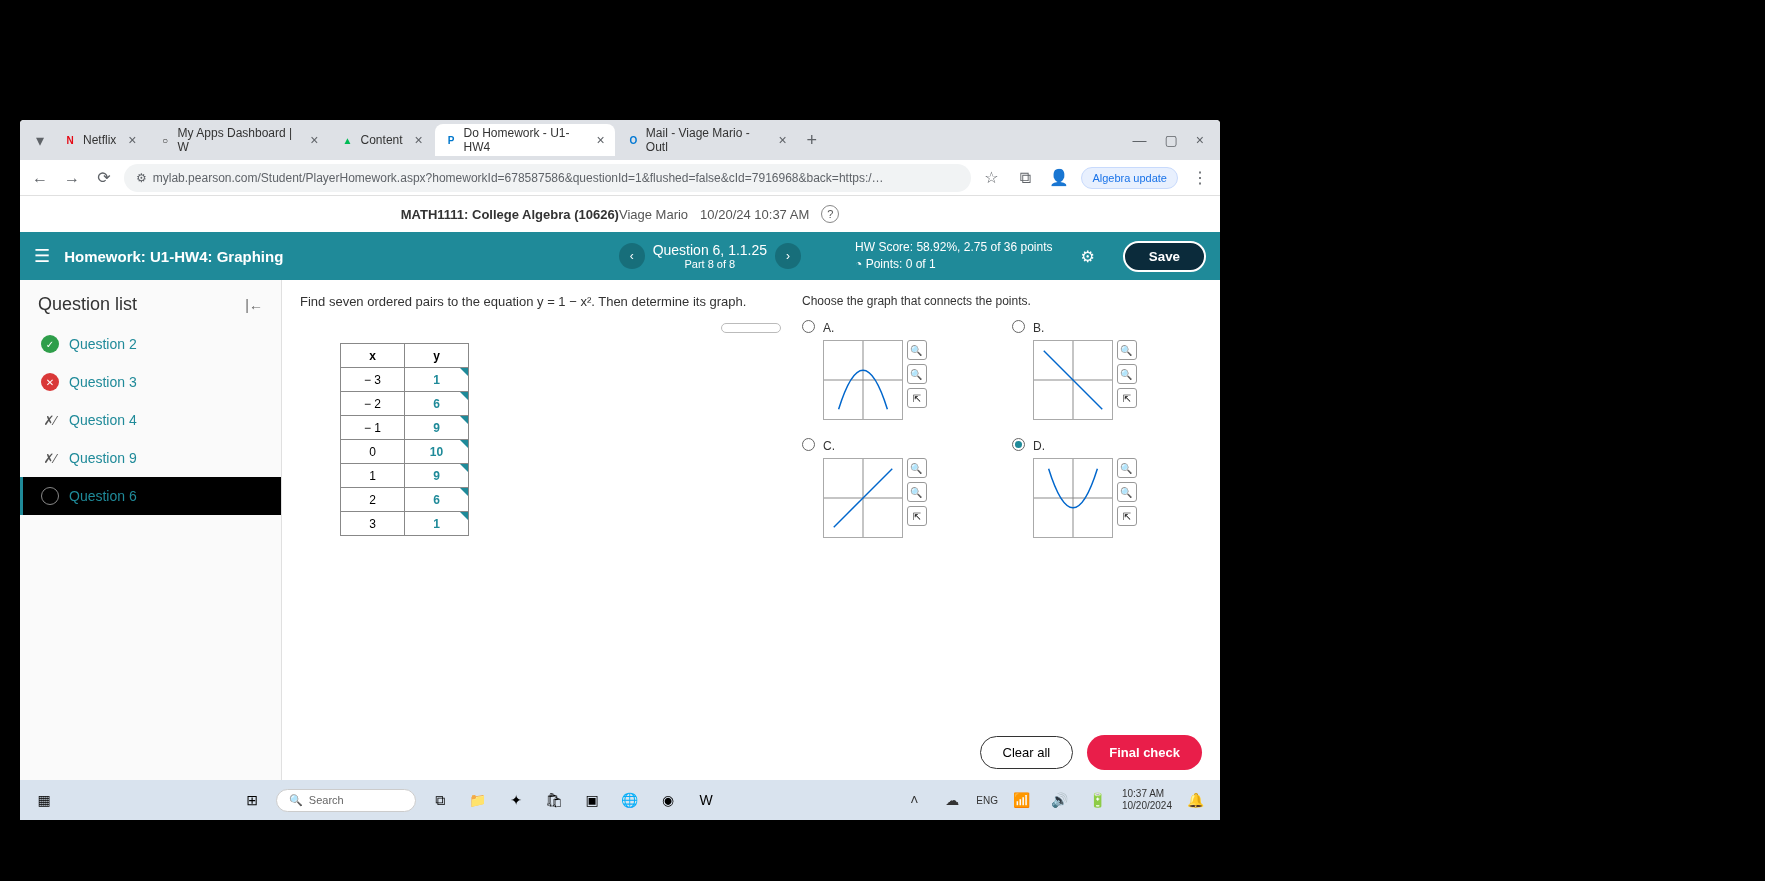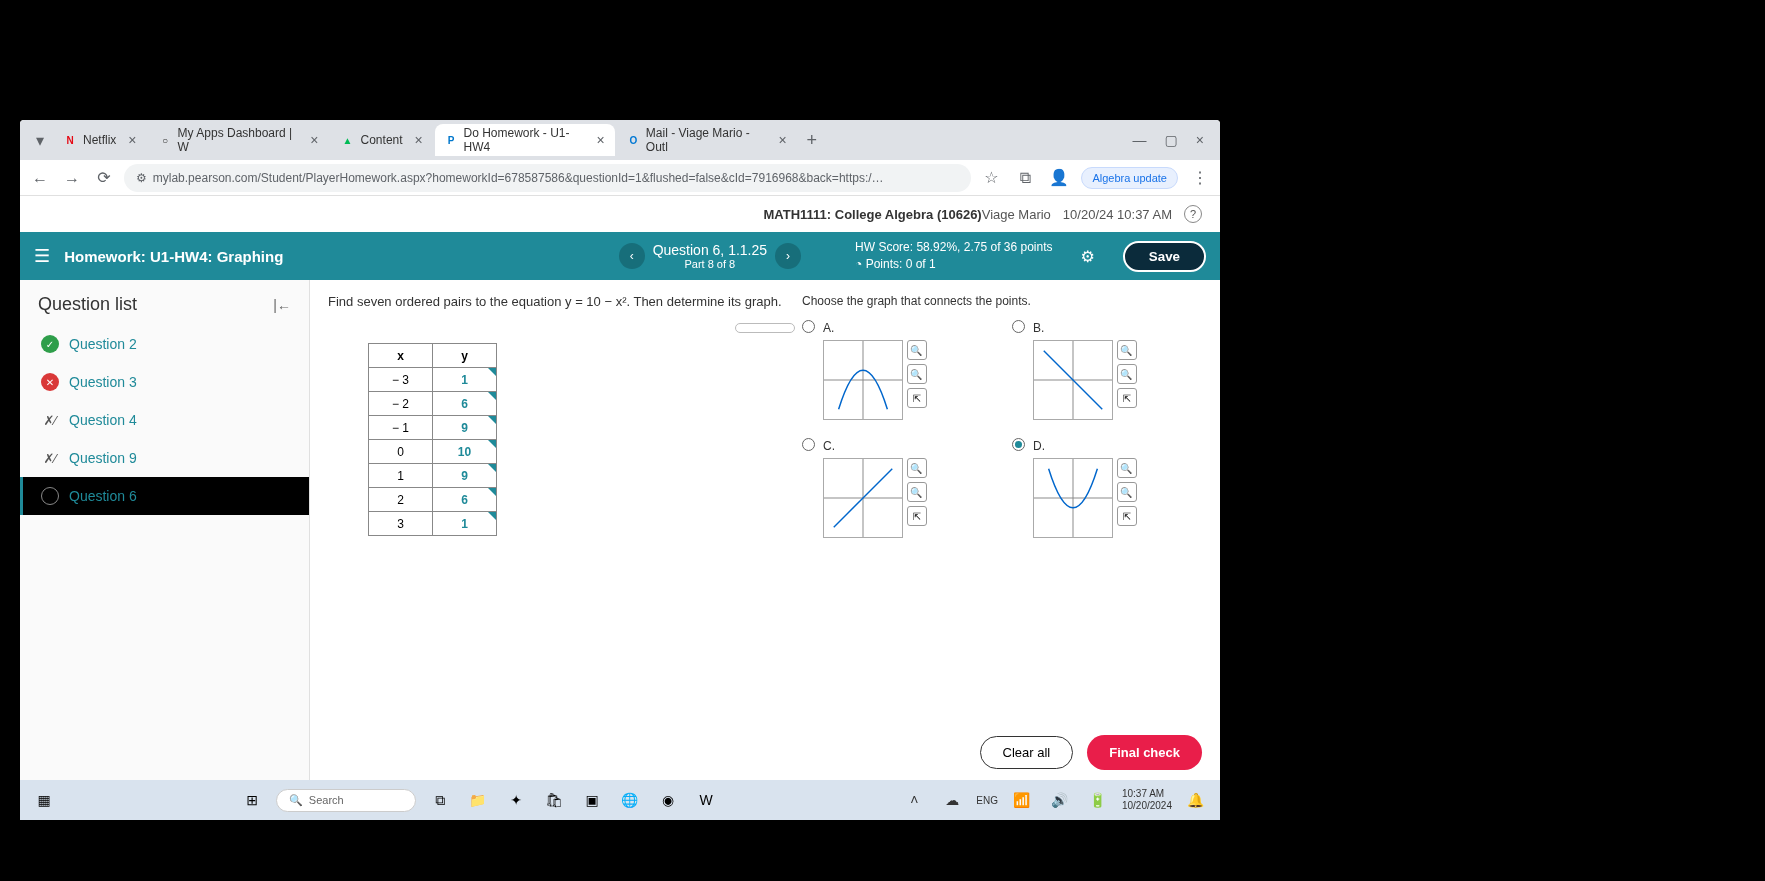--- a/index.html
+++ b/index.html
@@ -18,38 +18,38 @@
 .window-controls { margin-left: auto; display: flex; gap: 18px; padding-right: 8px; color: #5f6368; }
 .win-ctrl { cursor: pointer; font-size: 14px; }
 
 .address-row { height: 36px; background: #fff; display: flex; align-items: center; padding: 0 8px; gap: 8px; border-bottom: 1px solid #e0e0e0; }
 .nav-icon { width: 24px; height: 24px; display: flex; align-items: center; justify-content: center; color: #5f6368; cursor: pointer; }
 .url-bar { flex: 1; height: 28px; background: #f1f3f4; border-radius: 14px; padding: 0 12px; display: flex; align-items: center; font-size: 12px; color: #5f6368; gap: 6px; }
 .address-right { display: flex; align-items: center; gap: 10px; }
 .finish-update { background: #e8f0fe; color: #1a73e8; border: 1px solid #c8dafc; padding: 4px 10px; border-radius: 14px; font-size: 11px; cursor: pointer; }
 
 
-.page-header { height: 36px; background: #fff; display: flex; align-items: center; padding: 0 18px; justify-content: flex-end; font-size: 13px; color: #333; }
+.page-header { height: 36px; background: #fff; display: flex; align-items: center; padding: 0 18px; justify-content: center; font-size: 13px; color: #333; }
 .course-title { font-weight: 600; }
 .user-info { display: flex; align-items: center; gap: 12px; color: #555; }
 
 .hw-bar { height: 48px; background: #1f8a99; color: #fff; display: flex; align-items: center; padding: 0 14px; gap: 14px; }
 .hamburger { font-size: 18px; cursor: pointer; }
 .hw-title { font-size: 15px; font-weight: 600; }
 .question-nav { margin-left: auto; display: flex; align-items: center; gap: 8px; }
 .nav-btn { width: 26px; height: 26px; border-radius: 50%; background: #176e7a; display: flex; align-items: center; justify-content: center; cursor: pointer; font-size: 12px; }
 .q-label { text-align: center; }
 .q-label .t1 { font-weight: 400; font-size: 14px; }
 .q-label .t2 { font-size: 11px; }
 .score-block { margin-left: 40px; font-size: 12px; line-height: 1.4; }
 .save-btn { background: #0b2b3b; border: 2px solid #fff; color: #fff; padding: 6px 24px; border-radius: 18px; font-weight: 700; cursor: pointer; margin-left: 14px; }
 .gear { margin-left: 14px; cursor: pointer; }
 
 .content-row { display: flex; height: calc(100% - 160px); }
-.sidebar { width: 290px; background: #fafafa; border-right: 1px solid #e0e0e0; padding: 14px 0; }
+.sidebar { width: 262px; background: #fafafa; border-right: 1px solid #e0e0e0; padding: 14px 0; }
 .sidebar-header { display: flex; justify-content: space-between; align-items: center; padding: 0 18px 10px; }
 .sidebar-title { font-size: 18px; color: #333; }
 .collapse-btn { color: #666; cursor: pointer; font-size: 14px; }
 .q-item { padding: 10px 18px; display: flex; align-items: center; gap: 10px; font-size: 14px; color: #1f8a99; cursor: pointer; border-left: 3px solid transparent; }
 .q-item.active { background: #000000; border-left-color: #1f8a99; }
 .status-icon { width: 18px; height: 18px; border-radius: 50%; display: flex; align-items: center; justify-content: center; font-size: 10px; color: #fff; }
 .status-correct { background: #2e9e4a; }
 .status-wrong { background: #d93838; }
 .status-partial { color: #555; background: none; font-size: 13px; }
 .status-empty { border: 1.5px solid #888; background: none; }
@@ -199,21 +199,21 @@
         <span class="status-icon status-partial">✗⁄</span>
         <span>Question 9</span>
       </div>
       <div class="q-item active">
         <span class="status-icon status-empty"></span>
         <span>Question 6</span>
       </div>
     </div>
 
     <div class="main-area">
-      <div class="prompt">Find seven ordered pairs to the equation y = 10 − x². Then determine its graph.</div>
+      <div class="prompt">Find seven ordered pairs to the equation y = 1 − x². Then determine its graph.</div>
       <div class="toggle-handle"></div>
 
       <table class="data-table">
         <tbody>
             <tr>
           <th>x</th>
           <th>y</th>
         </tr>
         <tr>
               <td>− 3</td>

